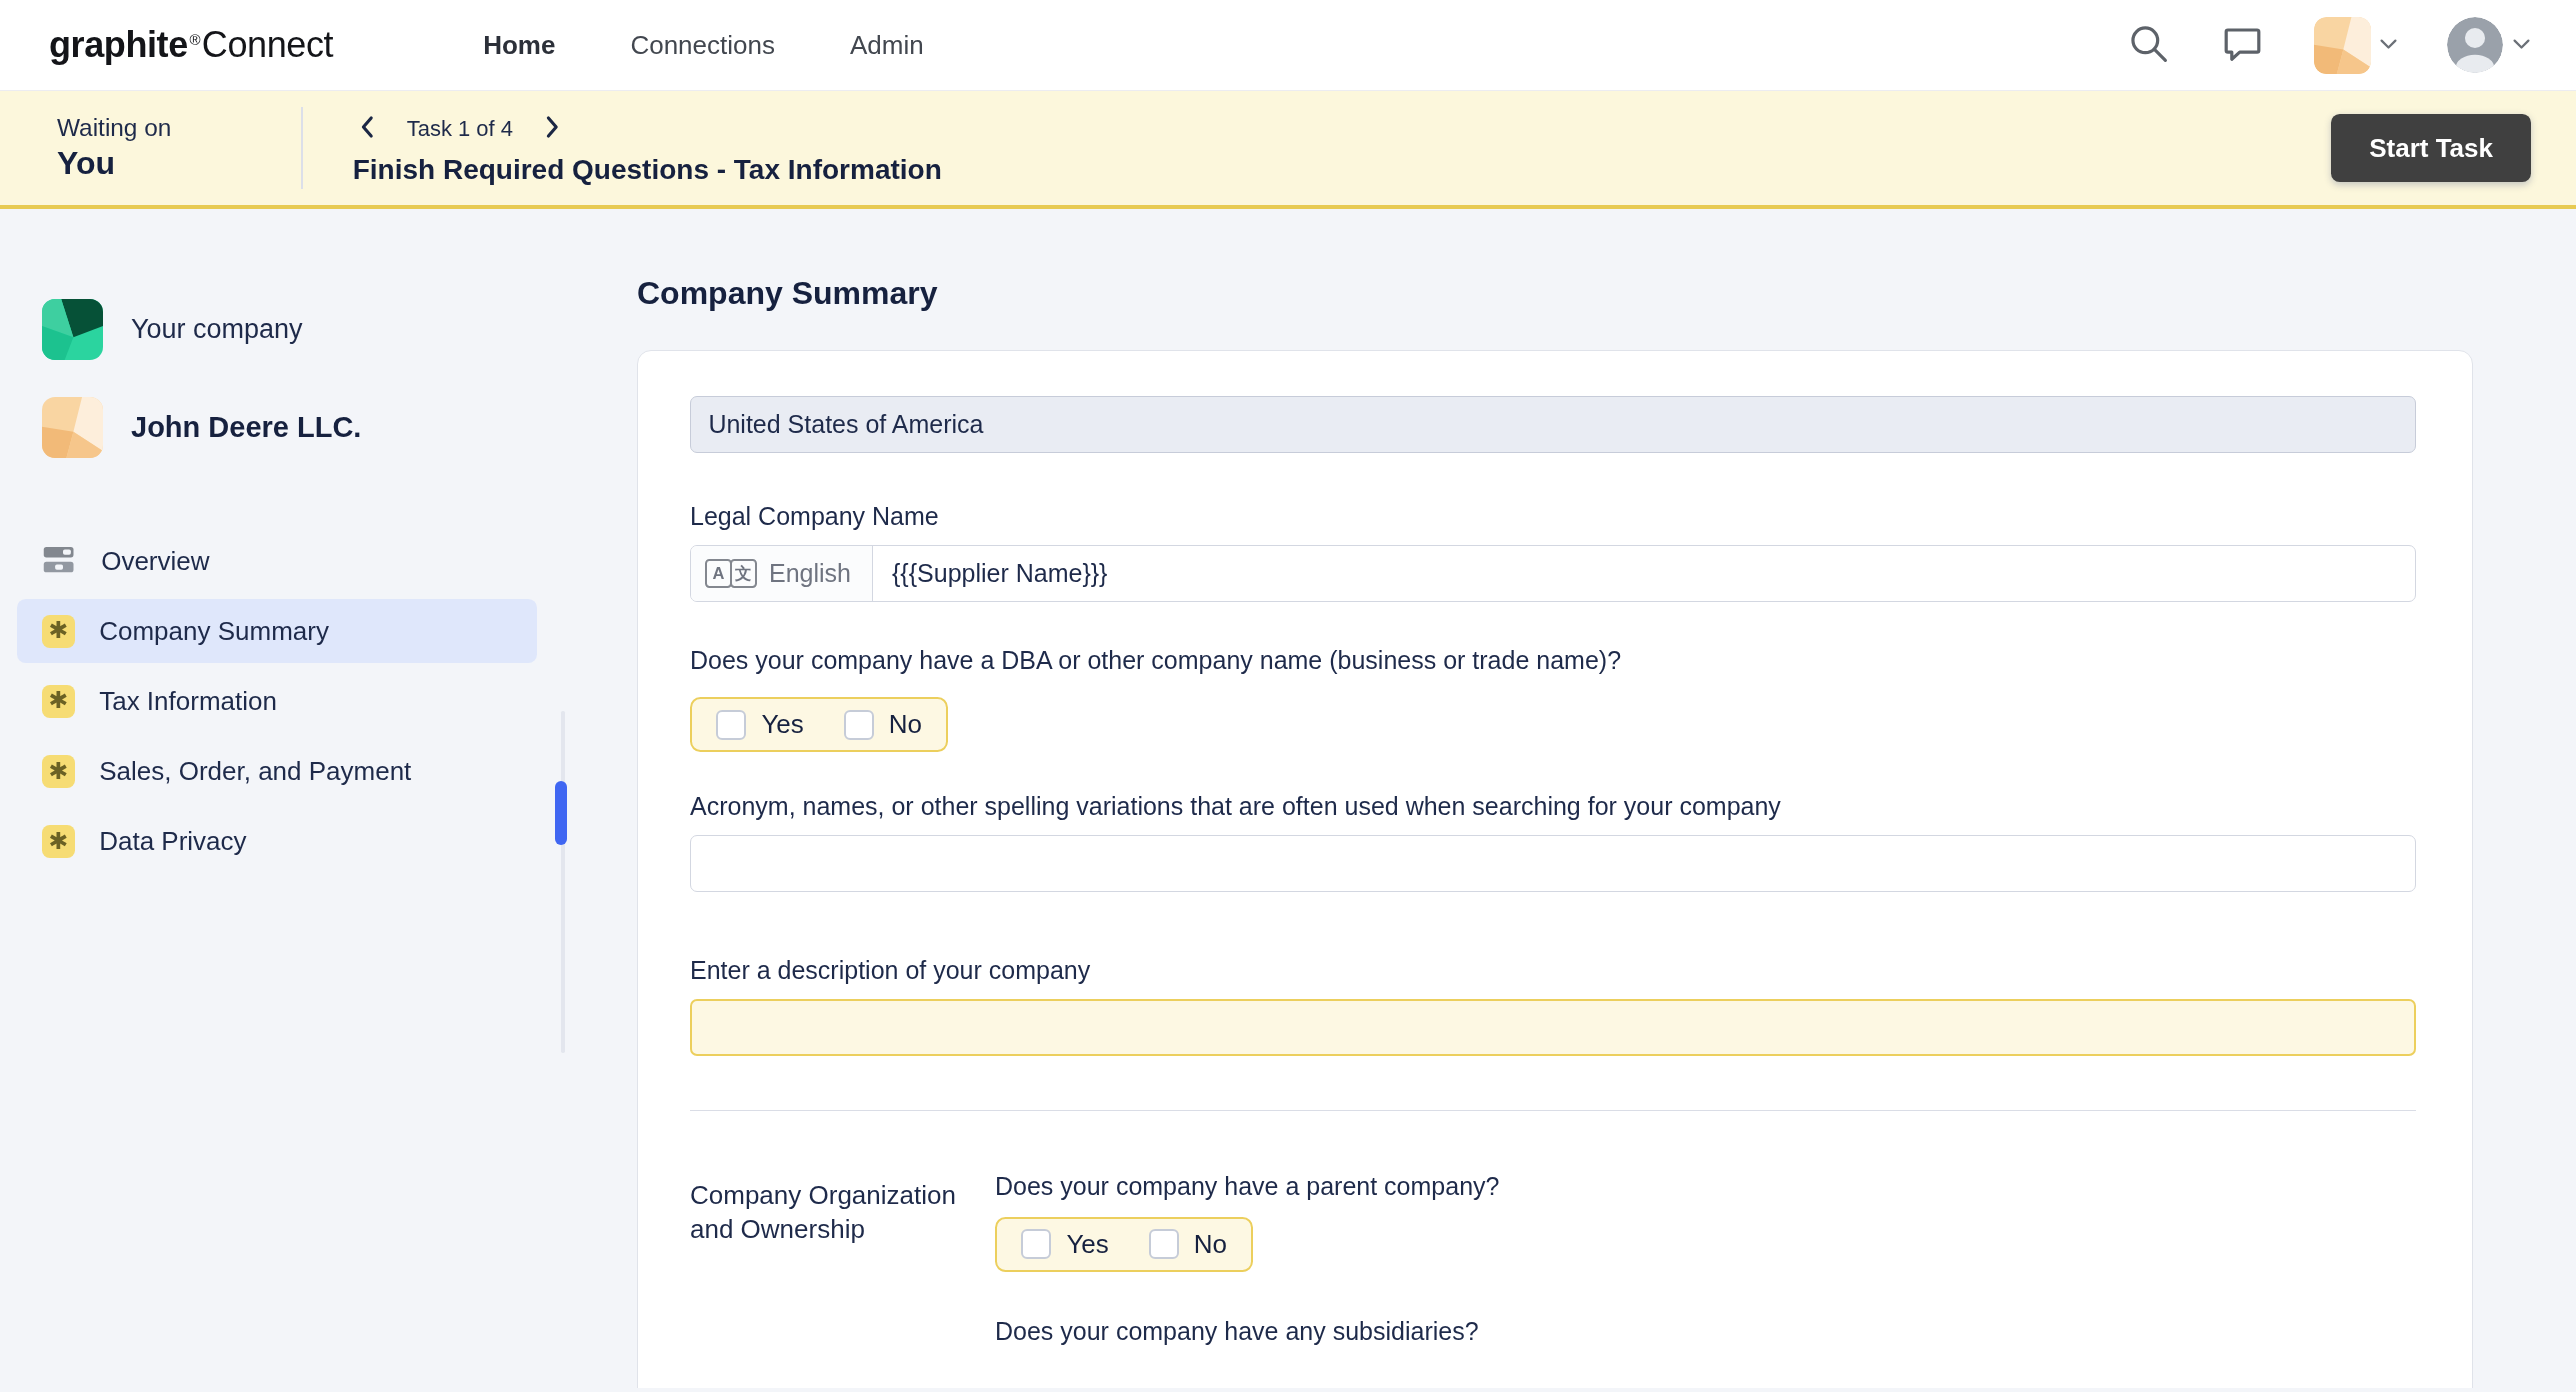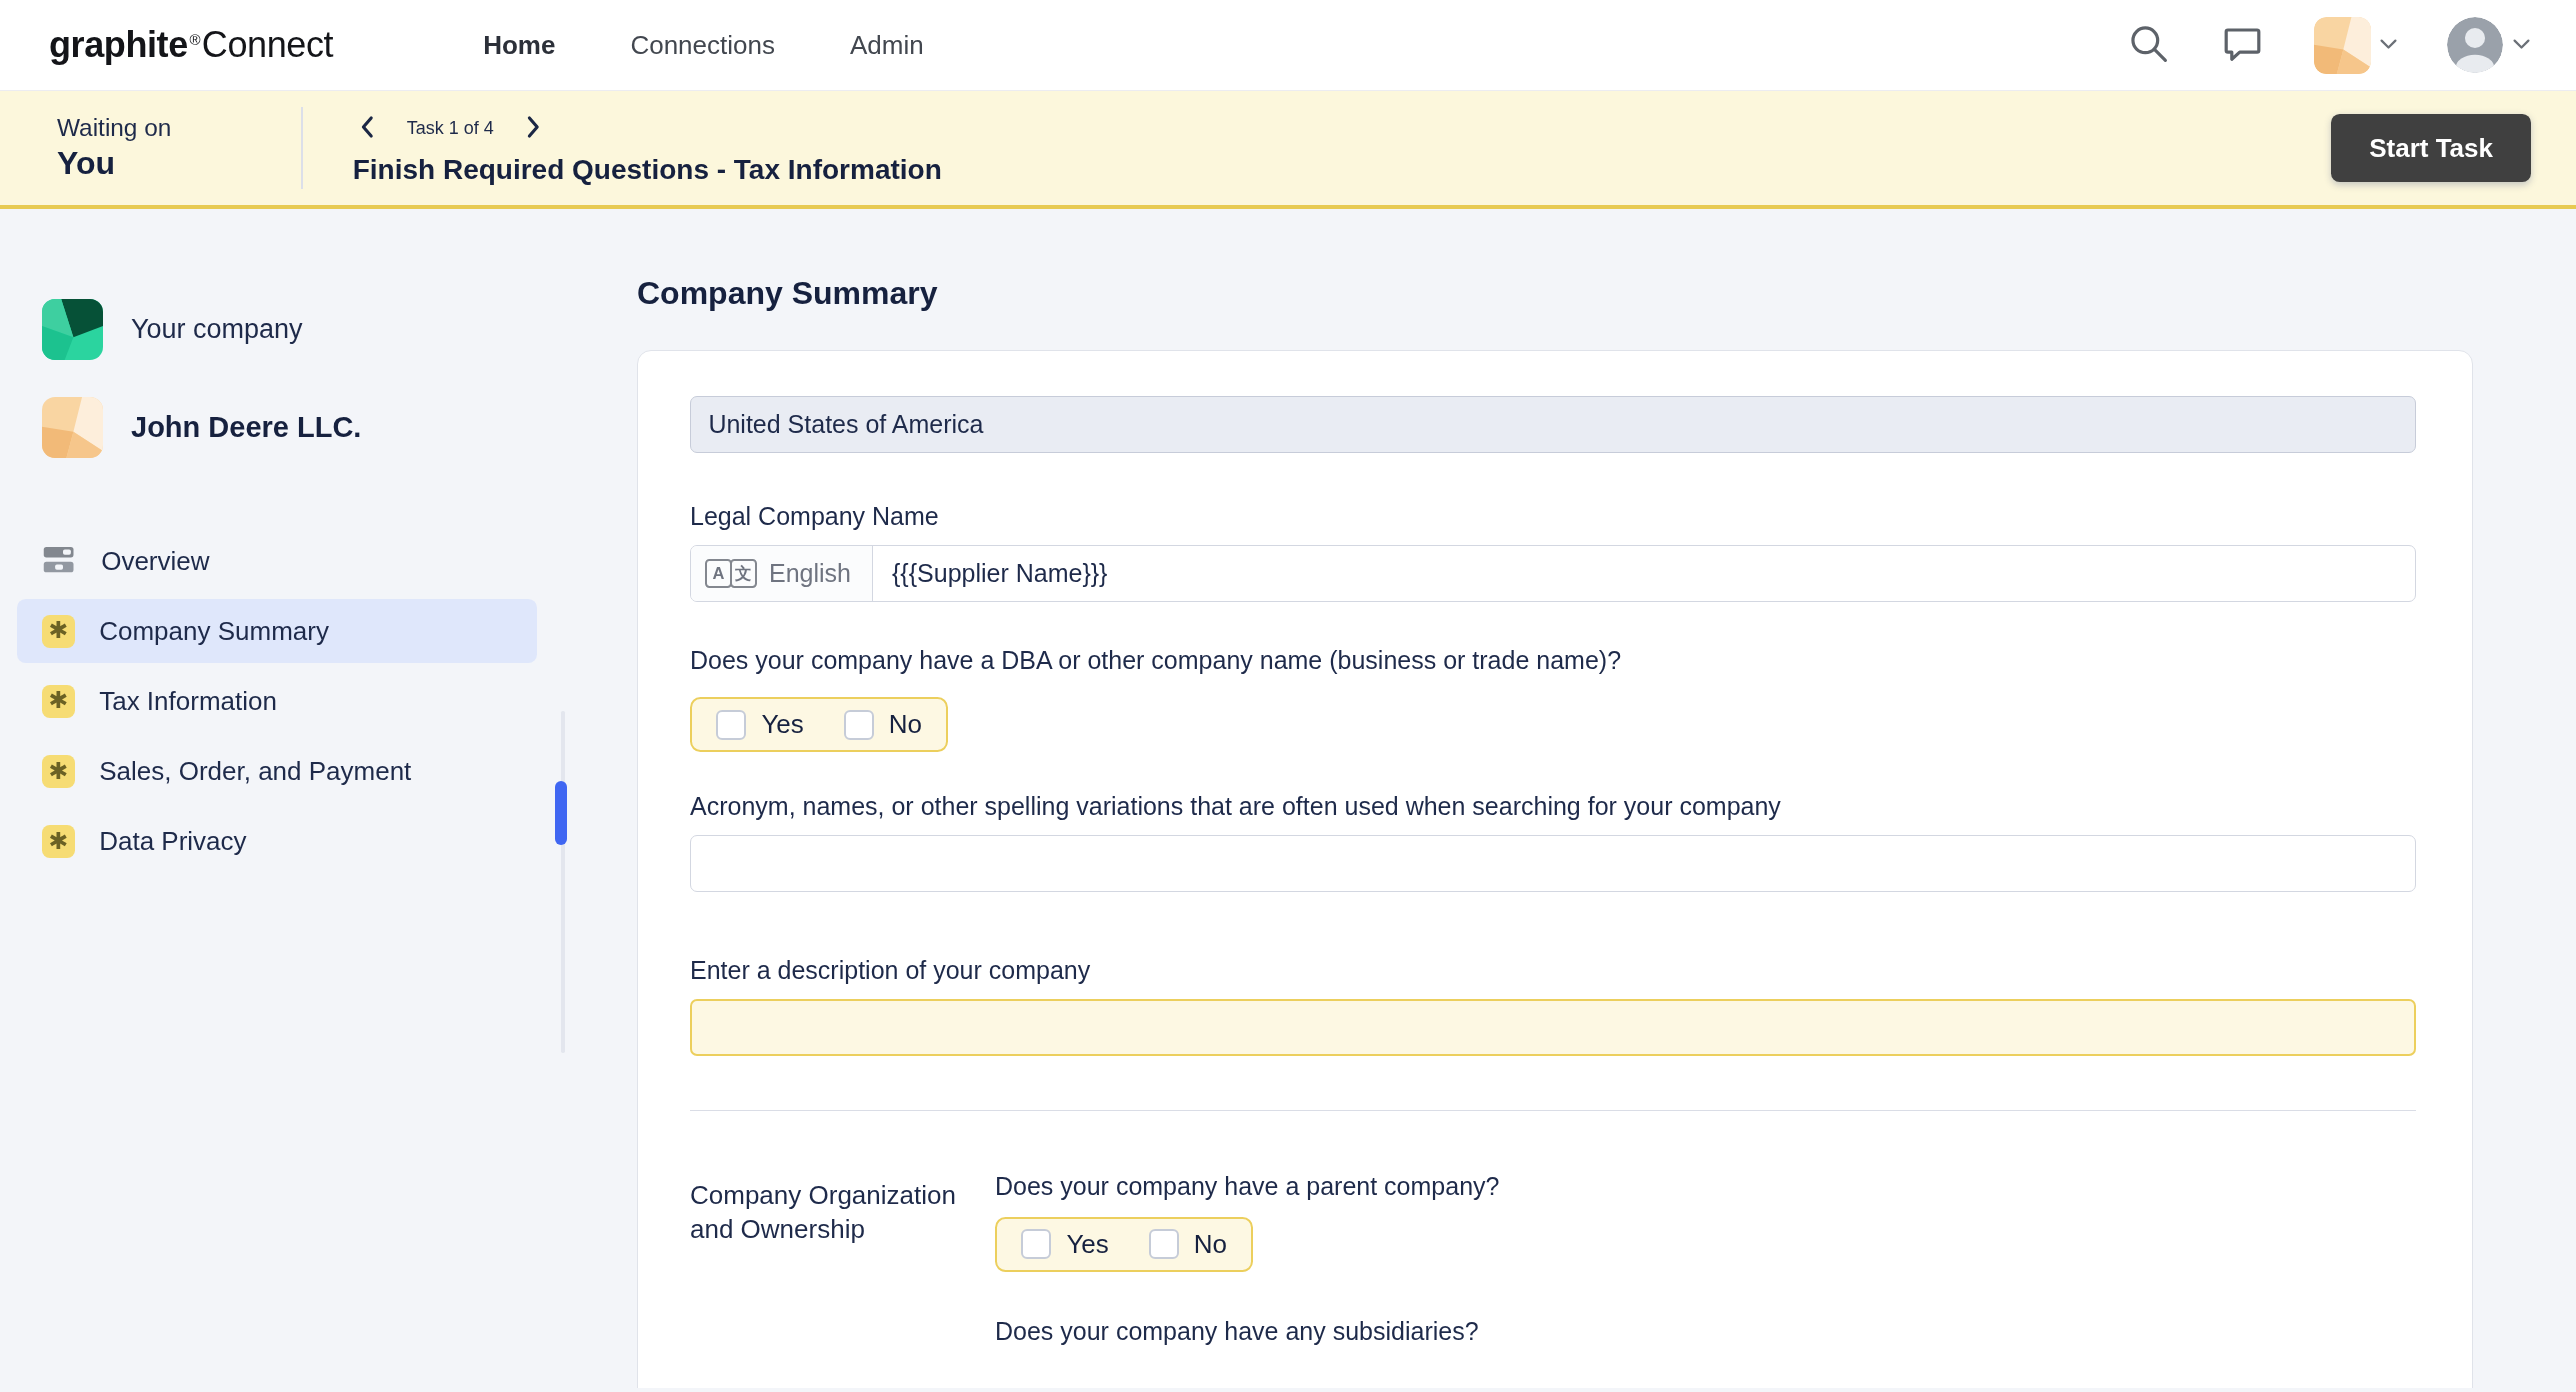--- a/index.html
+++ b/index.html
@@ -29,21 +29,21 @@
 
   
   .banner {
     height:118px; background:#fcf7dc; border-bottom:4.4px solid #e7ca52;
     display:flex; align-items:center; padding:0 45px 0 57px;
   }
   .waiting-block { width:244px; }
   .waiting-label { font-size:24.4px; color:#1e2a4a; }
   .waiting-who   { font-size:32px; font-weight:700; color:#16213f; margin-top:2.6px; }
   .banner-divider { width:1.7px; height:82px; background:#dcdfe9; margin-right:50px; }
-  .task-nav-row { display:flex; align-items:center; gap:24.4px; font-size:18px; color:#1e2a4a; }
+  .task-nav-row { display:flex; align-items:center; gap:24.4px; font-size:22px; color:#1e2a4a; }
   .chev-btn { background:none; border:none; cursor:pointer; display:flex; align-items:center; padding:3.5px; }
   .task-title { font-size:28px; font-weight:700; color:#16213f; margin-top:7px; }
   .start-btn {
     margin-left:auto; height:68px; padding:0 38px; border:none; border-radius:8.7px;
     background:#404040; color:#ffffff; font-size:26px; font-weight:700;
     font-family:inherit; cursor:pointer; box-shadow:0 2.6px 7px rgba(40,60,120,.25);
   }
 
   
   .app-body { display:flex; height:1179px; background:#f3f5f9; overflow:hidden; }

